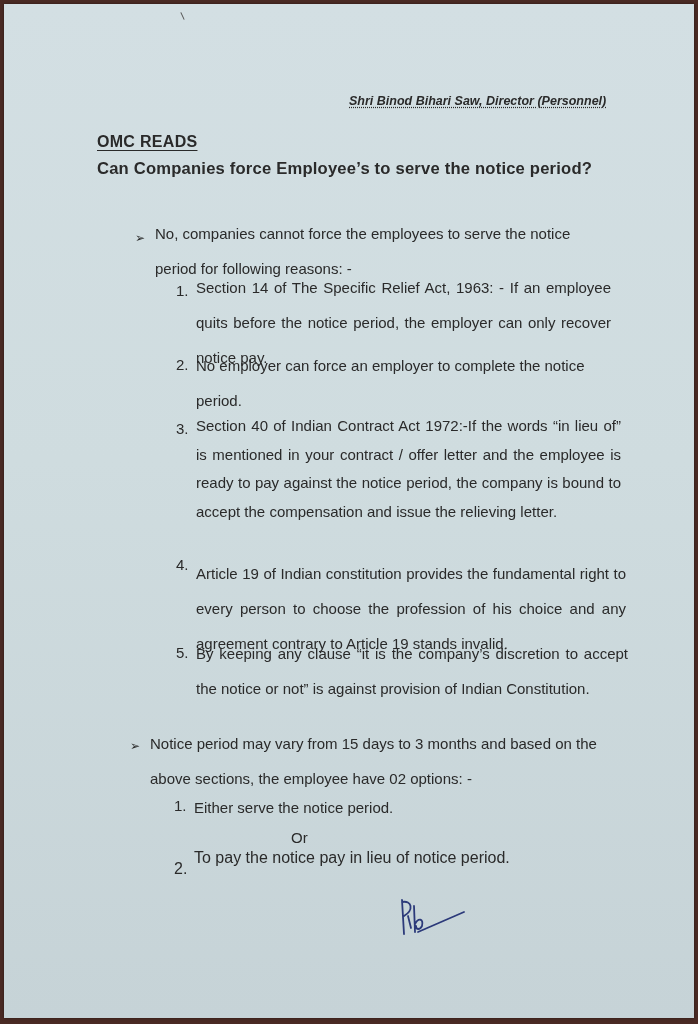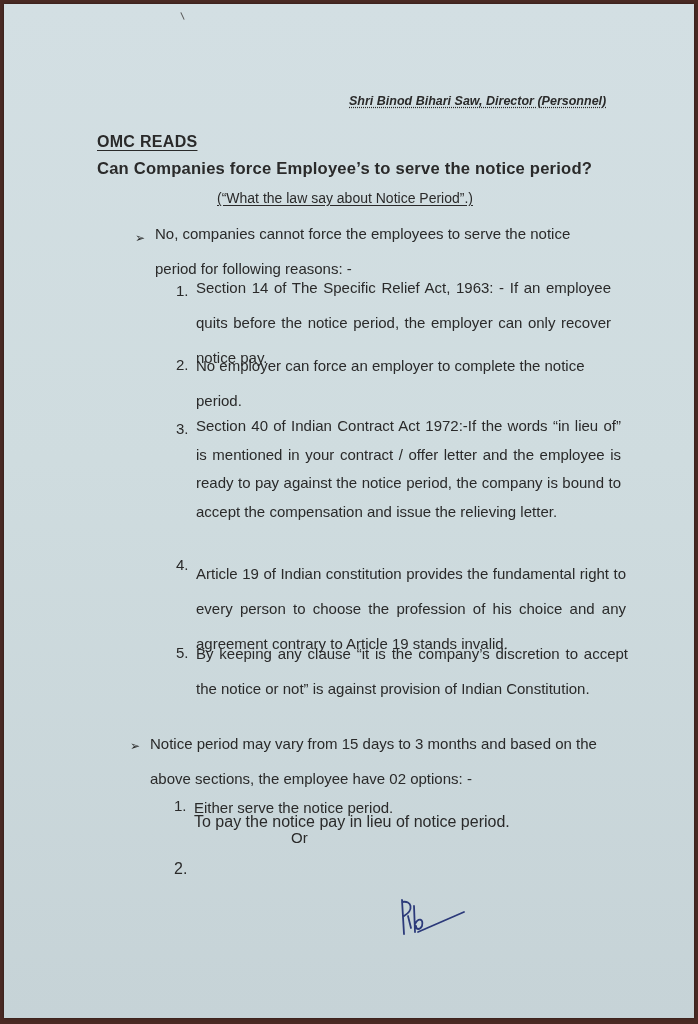--- a/index.html
+++ b/index.html
@@ -44,21 +44,20 @@
 </head>
 <body>
 
 <div class="paper">
   <div class="stray"></div>
 
   <div class="hdr-left">OMC READS</div>
   <div class="hdr-right">Shri Binod Bihari Saw, Director (Personnel)</div>
 
   <div class="title">Can Companies force Employee’s to serve the notice period?</div>
-  <div class="subtitle">(“What the law say  about Notice Period”.)</div>
 
   <span class="bullet" style="left:131px; top:227px;">➢</span>
   <div class="block" style="left:151px; top:212px; width:450px;">No, companies cannot force the employees to serve the notice period for following reasons: -</div>
 
   <span class="num" style="left:172px; top:278px;">1.</span>
   <div class="block just" style="left:192px; top:266px; width:415px;">Section 14 of The Specific Relief Act, 1963: - If an employee quits before the notice period, the employer can only recover notice pay.</div>
 
   <span class="num" style="left:172px; top:352px;">2.</span>
   <div class="block" style="left:192px; top:344px; width:425px;">No employer can force an employer to complete the notice period.</div>
 
@@ -73,18 +72,18 @@
 
   <span class="bullet" style="left:126px; top:735px;">➢</span>
   <div class="block" style="left:146px; top:722px; width:490px;">Notice period may vary from 15 days to 3 months and based on the above sections, the employee have 02 options: -</div>
 
   <span class="num" style="left:170px; top:793px;">1.</span>
   <div class="block" style="left:190px; top:786px; width:400px;">Either serve the notice period.</div>
 
   <div class="block" style="left:287px; top:816px;">Or</div>
 
   <span class="num" style="left:170px; top:856px; font-size:16px;">2.</span>
-  <div class="block" style="left:190px; top:800px; width:420px; font-size:16px;">To pay the notice pay in lieu of notice period.</div>
+  <div class="block" style="left:190px; top:836px; width:420px; font-size:16px;">To pay the notice pay in lieu of notice period.</div>
 
   <svg class="sig" width="80" height="50" viewBox="0 0 80 50">
     <path d="M8 6 L10 40 M8 8 C18 6 20 16 10 22 M14 22 L17 34 M20 12 L21 38 M21 30 C24 24 30 24 28 32 C26 36 22 36 22 32 M24 38 L70 18" fill="none" stroke="#2c3a7a" stroke-width="1.8" stroke-linecap="round" stroke-linejoin="round"></path>
   </svg>
 </div>
 
 </body></html>

